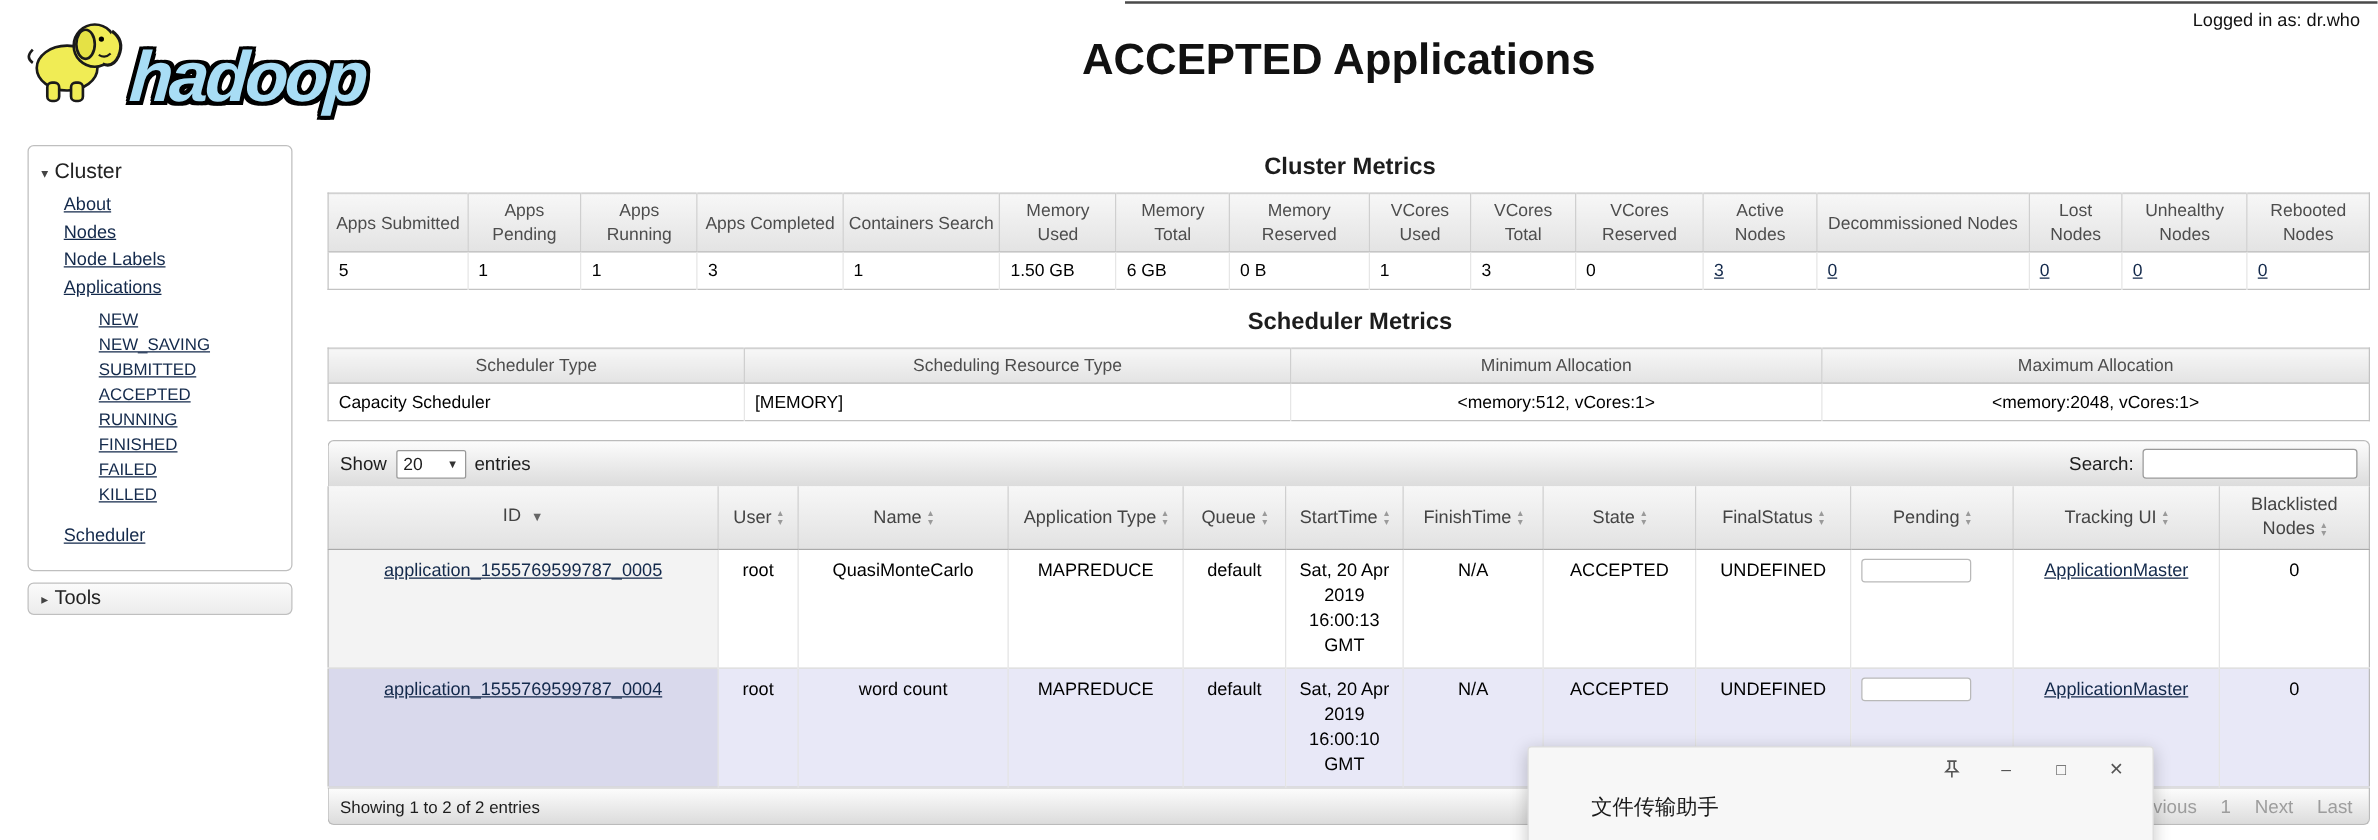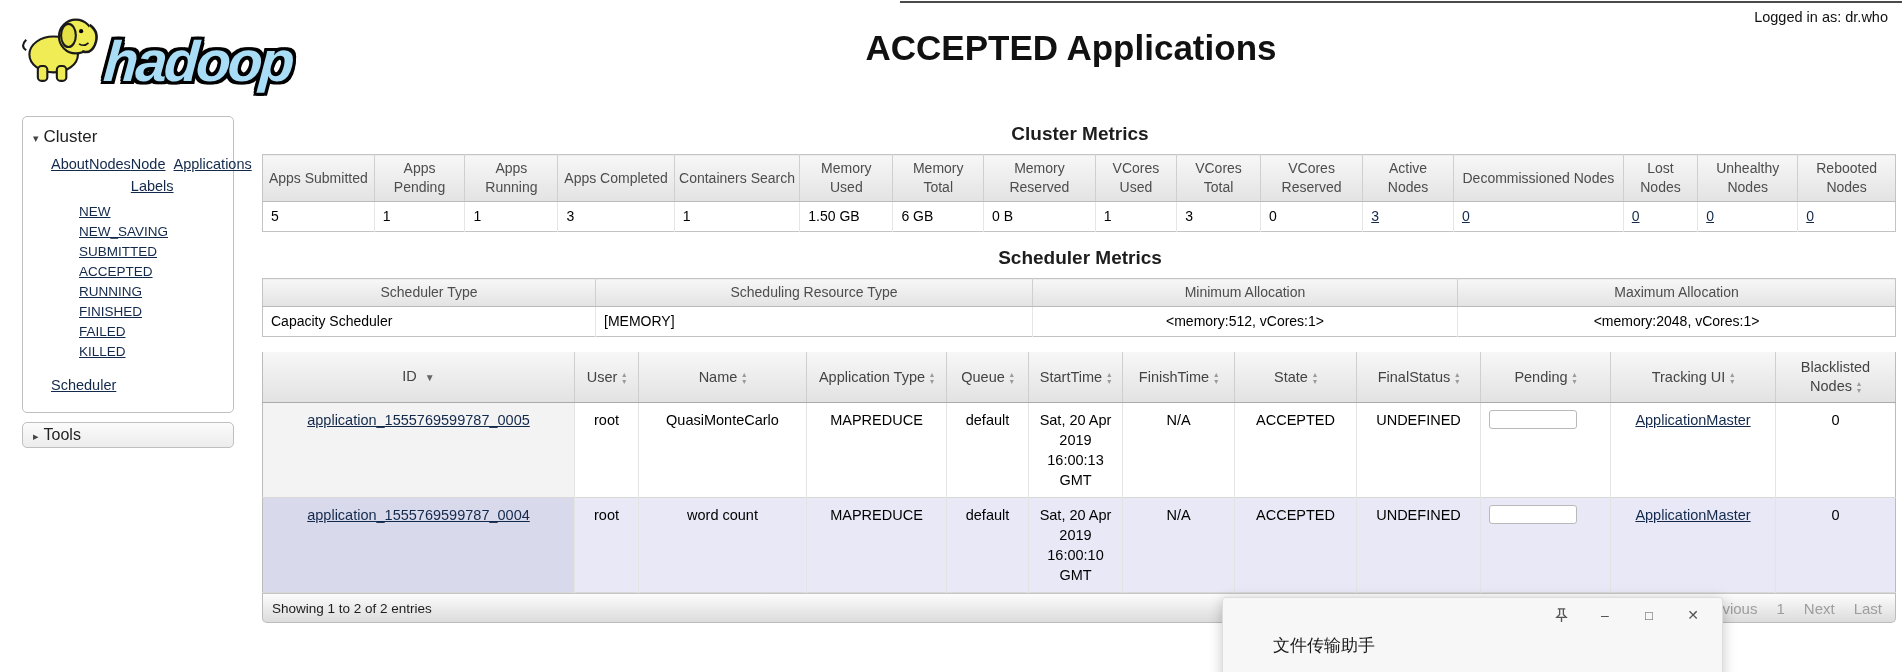--- a/index.html
+++ b/index.html
@@ -17,21 +17,21 @@
       -3px 0 0 #000,3px 0 0 #000,0 -3px 0 #000,0 3px 0 #000; }
   .page-title { position:absolute; left:240px; right:0; top:28px; text-align:center;
     font-size:35px; font-weight:bold; color:#111; }
 
   
   .layout { display:flex; align-items:flex-start; }
   .sidebar { width:212px; margin-left:22px; flex:none; }
   .side-box { border:1px solid #bfbfbf; border-radius:5px; padding:7px 0 16px 0; background:#fff; }
   .side-head { font-size:17px; color:#222; padding:3px 10px 6px 10px; }
   .tri { font-size:11px; color:#444; margin-right:5px; }
-  .side-links { display:flex; flex-direction:row; padding-left:28px; }
+  .side-links { display:flex; flex-direction:column; padding-left:28px; }
   .side-link { font-size:14.5px; line-height:22px; color:#13294b; text-decoration:underline; cursor:pointer; }
   .side-sublinks { display:flex; flex-direction:column; padding-left:56px; margin-top:5px; }
   .side-sublink { font-size:13.5px; line-height:20px; color:#13294b; text-decoration:underline; cursor:pointer; }
   .side-sched { padding-left:28px; margin-top:12px; }
   .tools-box { margin-top:9px; border:1px solid #bfbfbf; border-radius:5px; height:26px;
     line-height:24px; padding-left:10px; font-size:16px; color:#222;
     background:linear-gradient(#fbfbfb,#ececec); }
 
   .content { flex:1; margin:0 10px 0 28px; }
   h2.sec { font-size:19px; font-weight:bold; color:#1d1d1d; margin:7px 0 9px 2px; letter-spacing:0;text-align:center; }
@@ -227,20 +227,32 @@
           <tr id="sm-vals">
             <td>Capacity Scheduler</td>
             <td>[MEMORY]</td>
             <td class="c">&lt;memory:512, vCores:1&gt;</td>
             <td class="c">&lt;memory:2048, vCores:1&gt;</td>
           </tr>
         </tbody>
     </table>
 
     <div class="dt-wrap">
+      <div class="dt-bar top">
+        <span>Show</span>
+        <span class="page-select">
+          <span>20</span>
+          <span class="car">▼</span>
+        </span>
+        <span>entries</span>
+        <span class="dt-search">
+          <span>Search:</span>
+          <input type="text" value="" style="">
+        </span>
+      </div>
 
       <table class="apps">
         <colgroup id="app-cols">
             <col style="width: 312px;">
             <col style="width: 64px;">
             <col style="width: 168px;">
             <col style="width: 140px;">
             <col style="width: 82px;">
             <col style="width: 94px;">
             <col style="width: 112px;">

